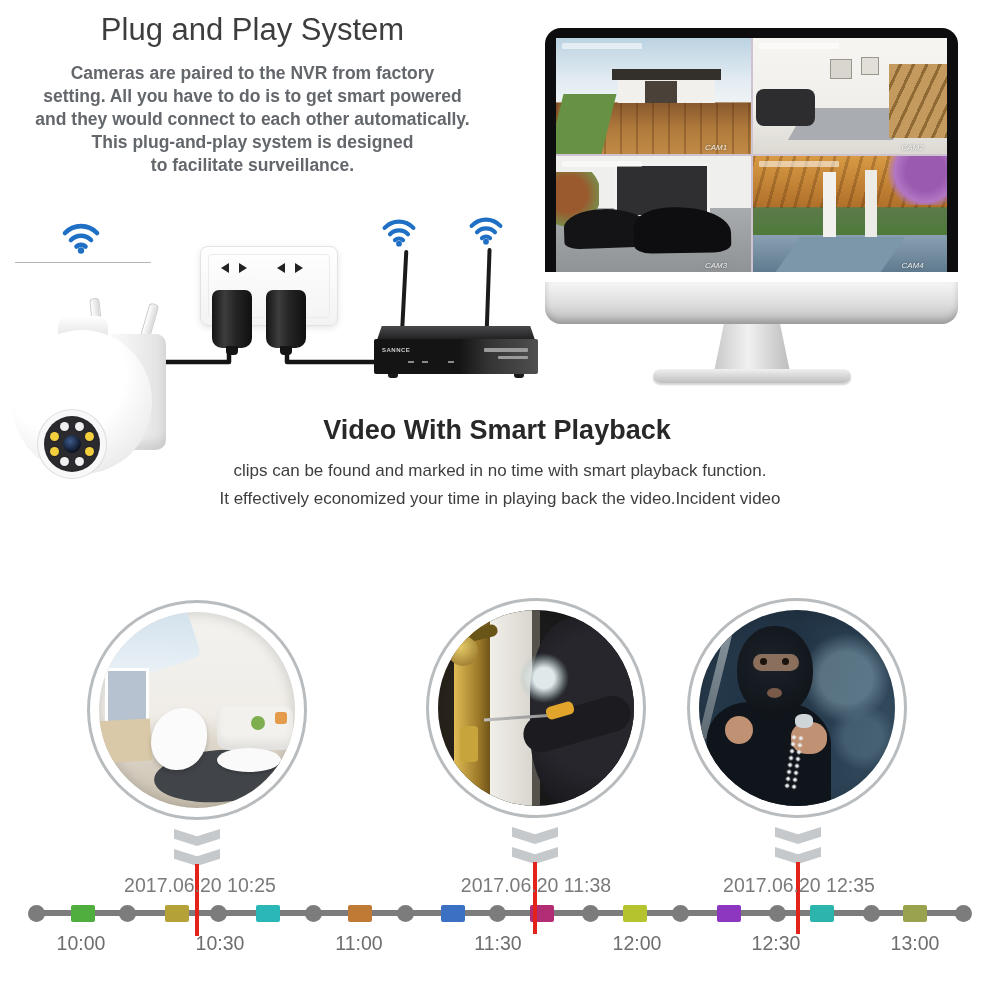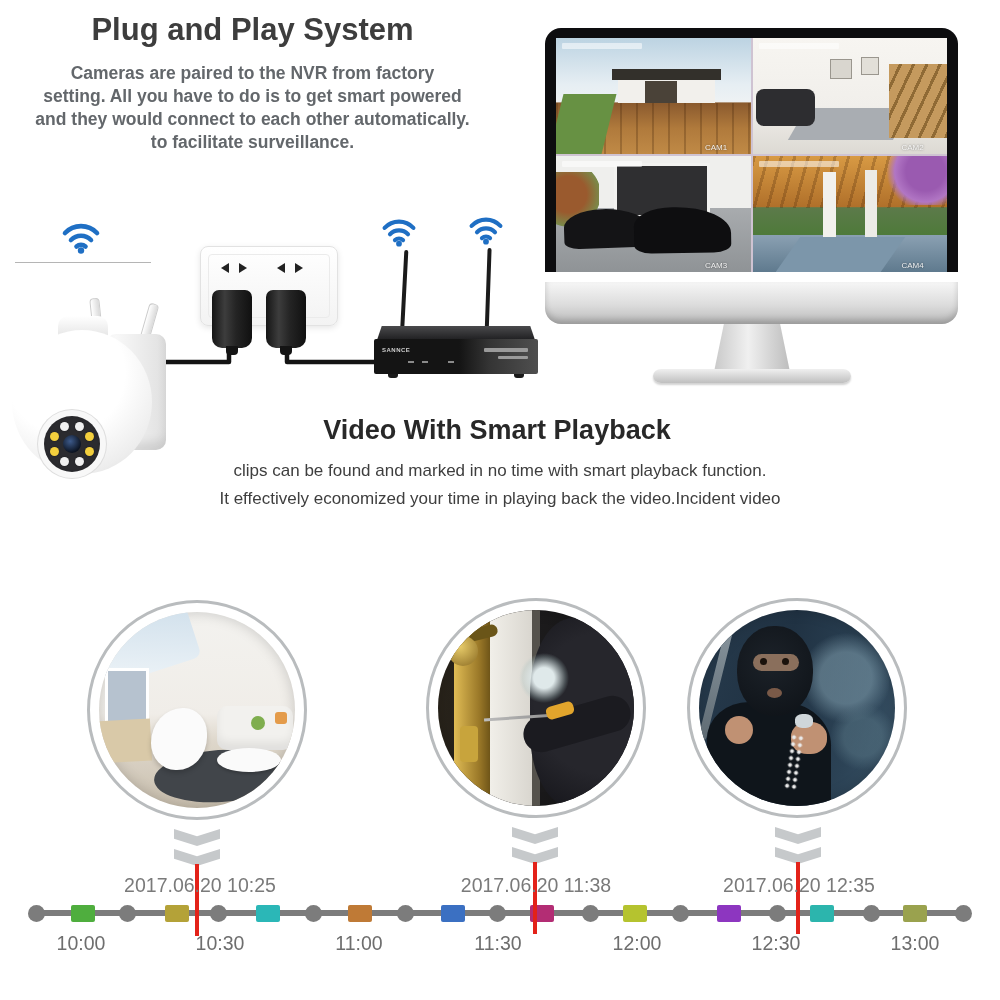--- a/index.html
+++ b/index.html
@@ -1,23 +1,23 @@
 <!DOCTYPE html>
 <html><head>
 <meta charset="utf-8">
 <style>
   html,body{margin:0;padding:0;background:#fff;}
   #stage{position:relative;width:1000px;height:1000px;background:#ffffff;overflow:hidden;
          font-family:"Liberation Sans",sans-serif;}
   .abs{position:absolute;}
   
-  .h1{left:20px;top:12px;width:465px;text-align:center;font-size:31px;font-weight:bold;color:#3d3d3d;}
+  .h1{left:20px;top:12px;width:465px;text-align:center;font-size:31px;font-weight:normal;color:#3d3d3d;}
   .p1{left:20px;top:62px;width:465px;text-align:center;font-size:17.5px;font-weight:bold;color:#63676b;line-height:23px;}
   
-  .monitor{left:545px;top:28px;width:413px;height:352px;}
+  .monitor{left:545px;top:28px;width:413px;height:352px;font-style:italic;}
   .mon-black{position:absolute;left:0;top:0;width:391px;height:234px;background:#0d0d0f;
              border-radius:16px 16px 0 0;padding:10px 11px 0 11px;}
   .screen-grid{position:relative;width:391px;height:234px;display:grid;grid-template-columns:1fr 1fr;
                grid-template-rows:1fr 1fr;gap:2px;background:#cfc3d2;overflow:hidden;}
   .feed{position:relative;overflow:hidden;}
   .osd{position:absolute;top:5px;left:6px;width:80px;height:6px;background:rgba(255,255,255,.55);border-radius:1px;}
   .cam-label{position:absolute;bottom:2px;right:12%;font-size:8px;color:rgba(255,255,255,.9);
              text-shadow:0 0 2px rgba(0,0,0,.5);}
   .chin{position:absolute;left:0;top:254px;width:413px;height:42px;
         background:linear-gradient(180deg,#f6f6f6 0%,#dcdcdc 55%,#b9b9b9 100%);
@@ -126,20 +126,21 @@
 </head>
 <body>
 
 <div id="stage">
 
   <div class="abs h1">Plug and Play System</div>
   <div class="abs p1">
     <div>Cameras are paired to the NVR from factory</div>
     <div>setting. All you have to do is to get smart powered</div>
     <div>and they would connect to each other automatically.</div>
+    <div>This plug-and-play system is designed</div>
     <div>to facilitate surveillance.</div>
   </div>
 
   <div class="abs monitor">
     <div class="mon-black">
       <div class="screen-grid">
         <div class="feed f-house">
           <div class="roof"></div>
           <div class="wall"></div>
           <div class="door"></div>

